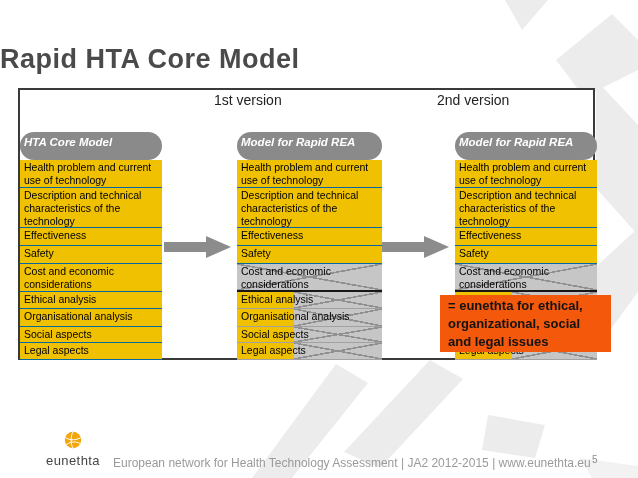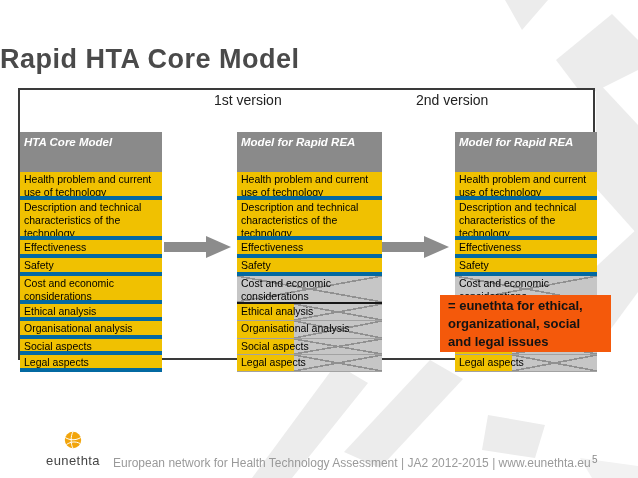--- a/index.html
+++ b/index.html
@@ -25,42 +25,43 @@
   .content-box {
     position:absolute; left:18px; top:88px; width:577px; height:272px;
     background:#ffffff; border:2px solid #3a3a3a; z-index:1;
   }
 
   .version-label {
     position:absolute; top:2px; width:120px; text-align:left;
     font-size:14px; color:#222222;
   }
   .version-label.v1 { left:194px; }
-  .version-label.v2 { left:396px; }
+  .version-label.v2 { left:417px; }
 
   
   .t {
     position:absolute; top:42px; font-size:10.5px; line-height:13px; color:#000;
   }
   .t1 { left:0px;   width:142px; }
   .t2 { left:217px; width:145px; }
   .t3 { left:435px; width:142px; }
 
   .thead {
-    height:40px; background:#8a8a8a; color:#ffffff;
+    height:28px; background:#8a8a8a; color:#ffffff;
     font-weight:bold; font-style:italic; font-size:11.5px;
     padding:4px 0 0 4px;
+    border-radius:14px;
   }
 
   .row { position:relative; padding:1px 2px 0 4px; overflow:hidden; }
   .row span { position:relative; z-index:2; }
   .r1{height:28px} .r2{height:40px} .r3{height:18px} .r4{height:18px}
   .r5{height:28px} .r6{height:17px} .r7{height:18px} .r8{height:16px} .r9{height:17px}
 
-  .row.yellow { background:#f0c101; border-bottom:4px solid #0369a1; }
+  .row.yellow { background:#f0c101; border-bottom:1px solid #0369a1; }
 
   .row.crossed {
     background:#c6c6c6; border-bottom:2px solid #161616;
   }
   .row.crossed::after {
     content:""; position:absolute; inset:0; z-index:1;
     background-image:
       linear-gradient(to top right,  transparent calc(50% - 0.8px), #909090 calc(50% - 0.8px), #909090 calc(50% + 0.8px), transparent calc(50% + 0.8px)),
       linear-gradient(to bottom right, transparent calc(50% - 0.8px), #909090 calc(50% - 0.8px), #909090 calc(50% + 0.8px), transparent calc(50% + 0.8px));
   }

